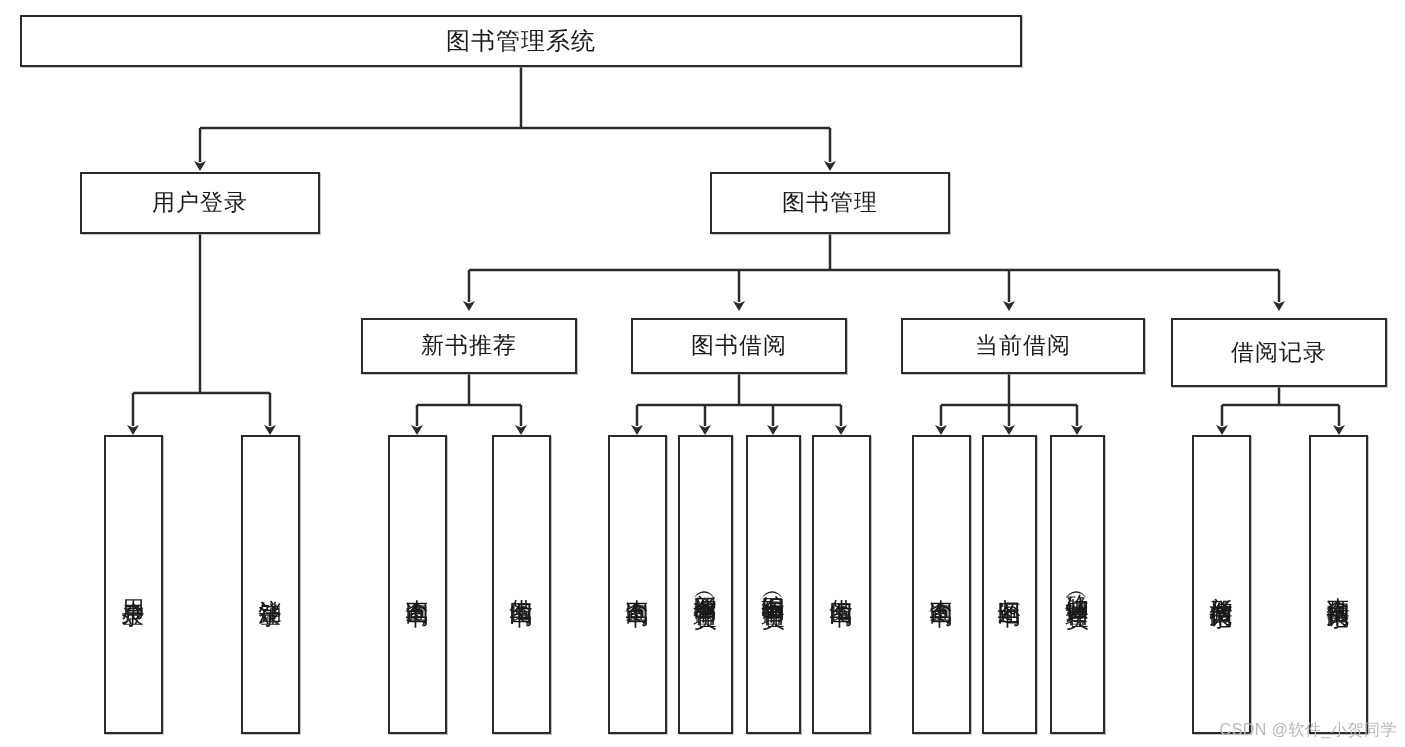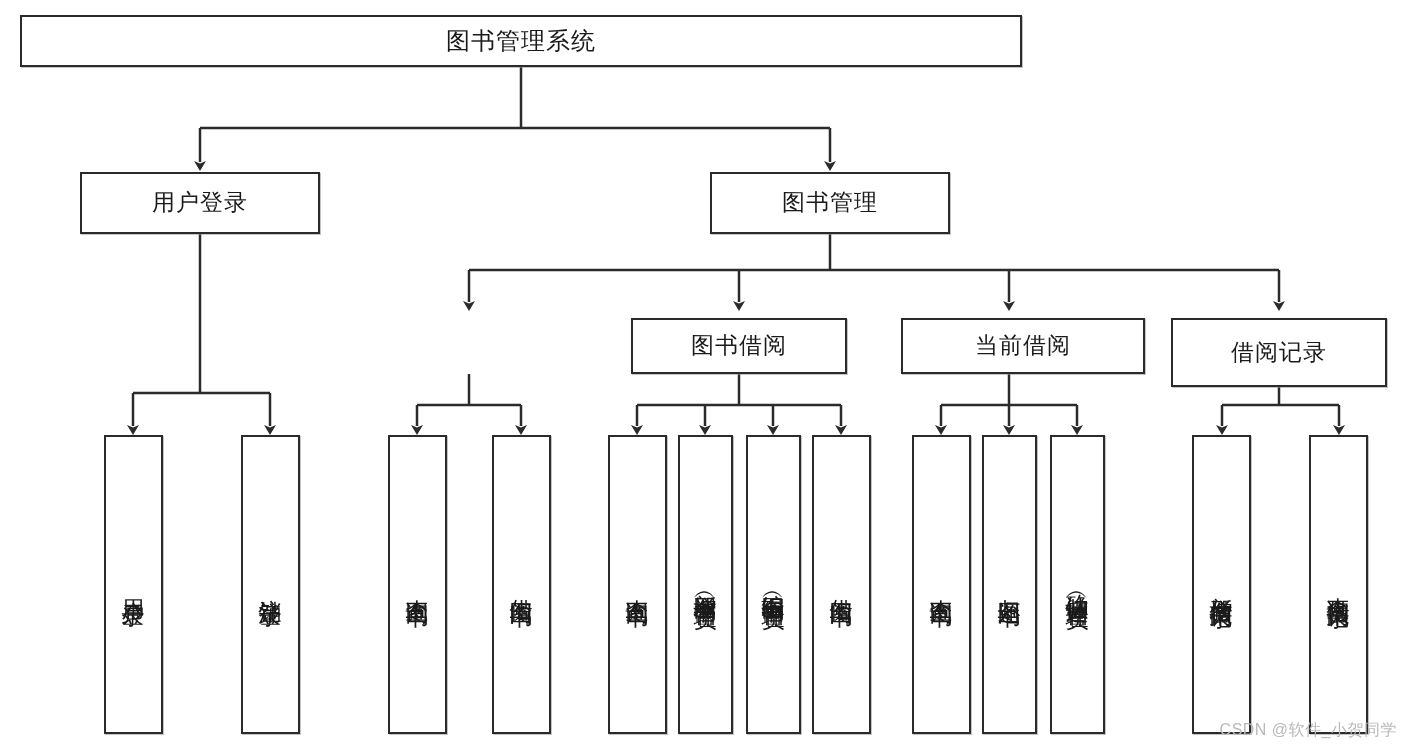--- a/index.html
+++ b/index.html
@@ -126,20 +126,23 @@
     <span>图书管理系统</span>
   </div>
 
   <div class="node horizontal" style="left:80px; top:172px; width:240px; height:62px;">
     <span>用户登录</span>
   </div>
   <div class="node horizontal" style="left:710px; top:172px; width:240px; height:62px;">
     <span>图书管理</span>
   </div>
 
+  <div class="node horizontal" style="left:361px; top:318px; width:216px; height:56px;">
+    <span>新书推荐</span>
+  </div>
   <div class="node horizontal" style="left:631px; top:318px; width:216px; height:56px;">
     <span>图书借阅</span>
   </div>
   <div class="node horizontal" style="left:901px; top:318px; width:244px; height:56px;">
     <span>当前借阅</span>
   </div>
   <div class="node horizontal" style="left:1171px; top:318px; width:216px; height:69px;">
     <span>借阅记录</span>
   </div>
 

